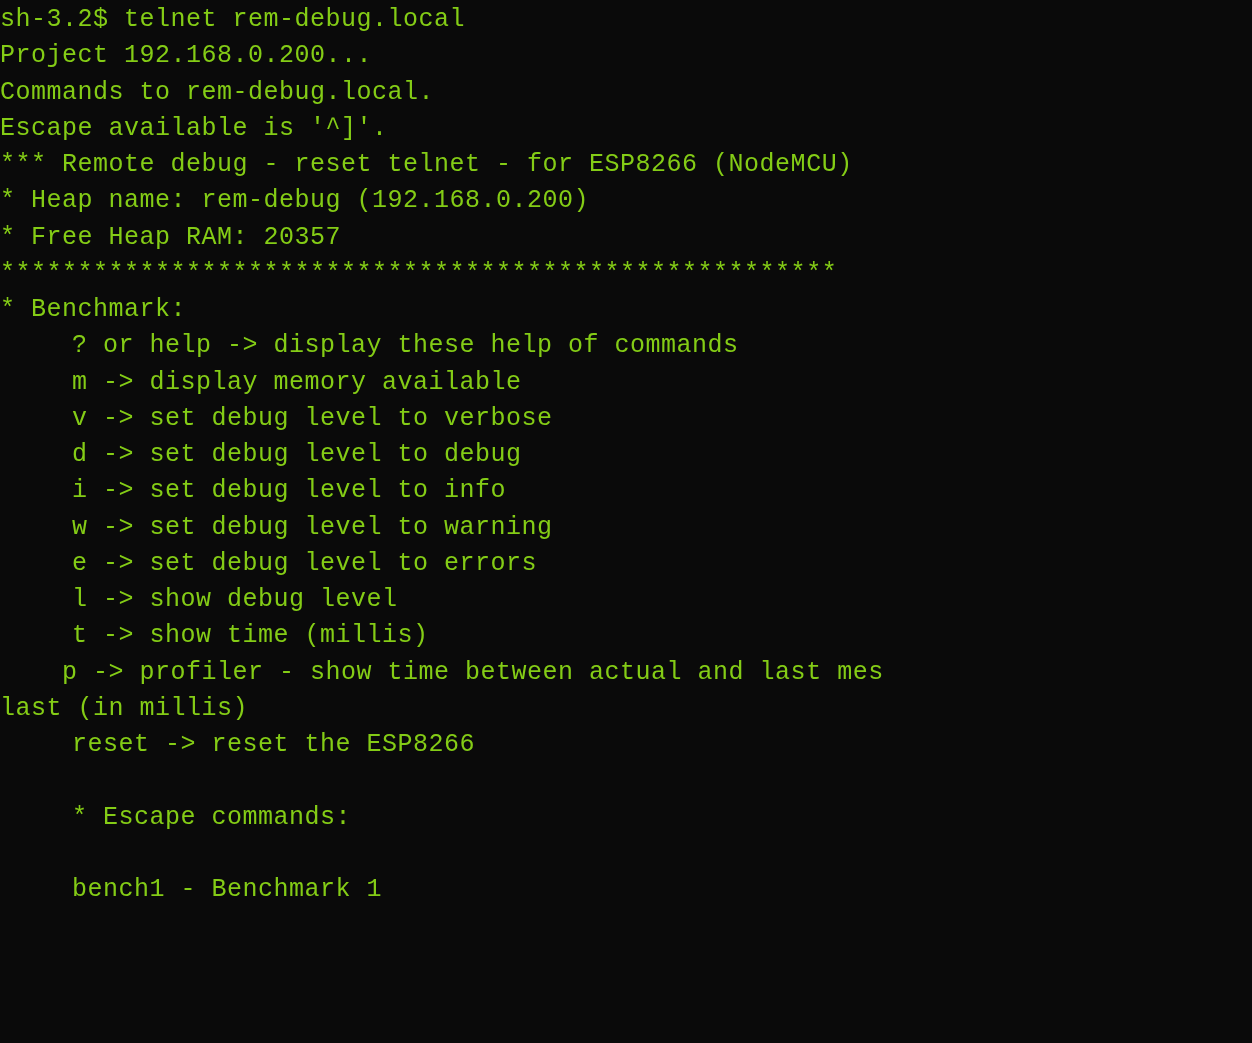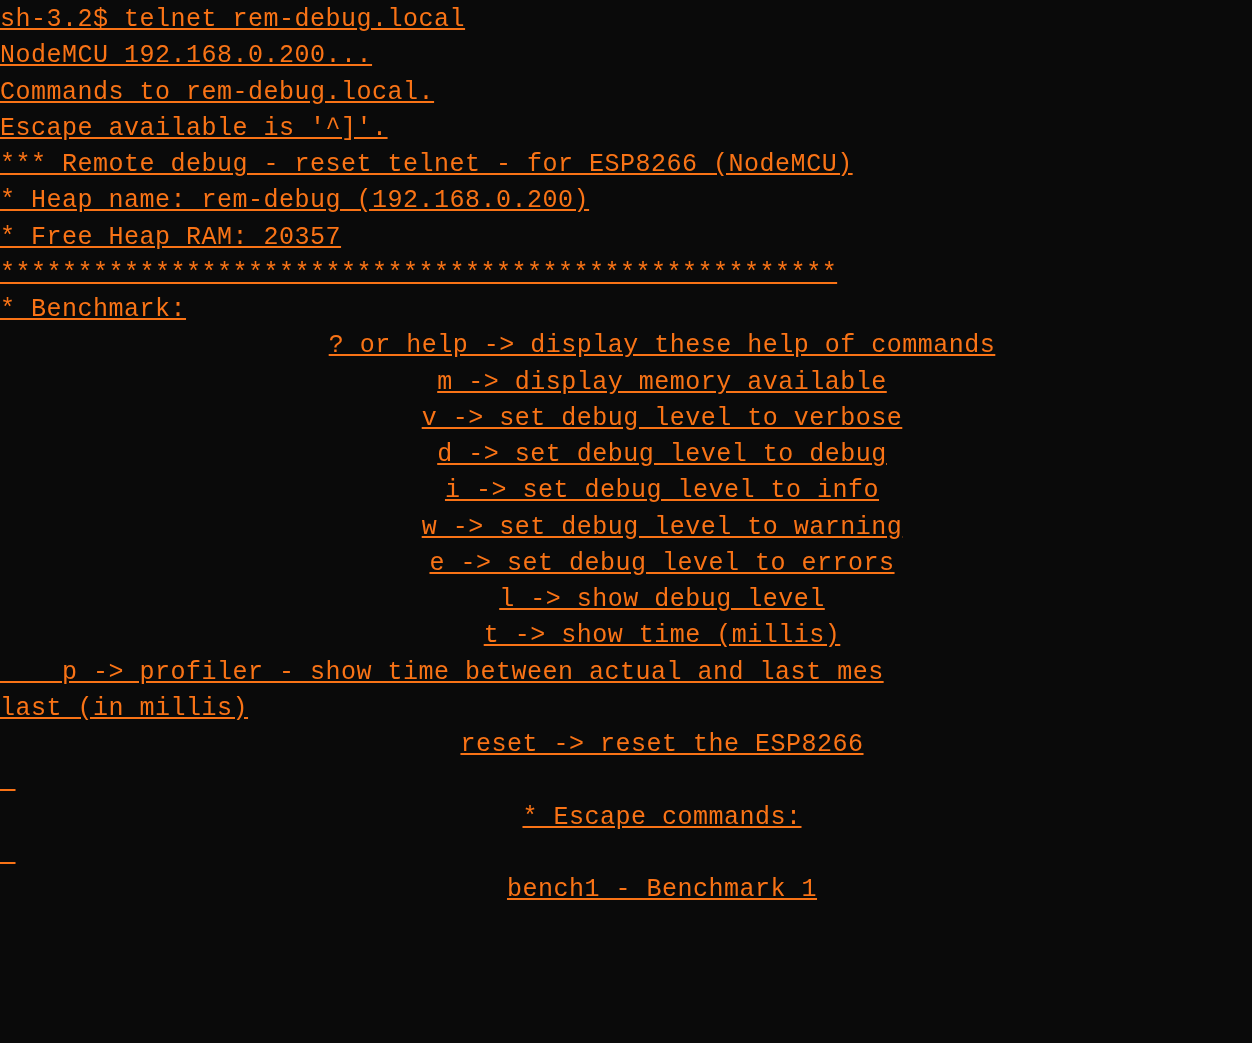--- a/index.html
+++ b/index.html
@@ -14,33 +14,31 @@
       font-size: 25px;
       line-height: 1.45;
       padding: 2px 0;
       width: 1252px;
       height: 1043px;
       overflow: hidden;
       letter-spacing: 0.5px;
     }
     .terminal-line {
       white-space: pre;
-      color: #f97316;
-      text-decoration: underline;
+      color: #84cc16;
     }
     .indent {
       padding-left: 4.8ch;
-      text-align: center;
     }
   </style>
 </head>
 <body>
 
 <div class="terminal-line">sh-3.2$ telnet rem-debug.local</div>
-<div class="terminal-line">NodeMCU 192.168.0.200...</div>
+<div class="terminal-line">Project 192.168.0.200...</div>
 <div class="terminal-line">Commands to rem-debug.local.</div>
 <div class="terminal-line">Escape available is '^]'.</div>
 <div class="terminal-line">*** Remote debug - reset telnet - for ESP8266 (NodeMCU)</div>
 <div class="terminal-line">* Heap name: rem-debug (192.168.0.200)</div>
 <div class="terminal-line">* Free Heap RAM: 20357</div>
 <div class="terminal-line">******************************************************</div>
 <div class="terminal-line">* Benchmark:</div>
 <div class="terminal-line indent">? or help -&gt; display these help of commands</div>
 <div class="terminal-line indent">m -&gt; display memory available</div>
 <div class="terminal-line indent">v -&gt; set debug level to verbose</div>

